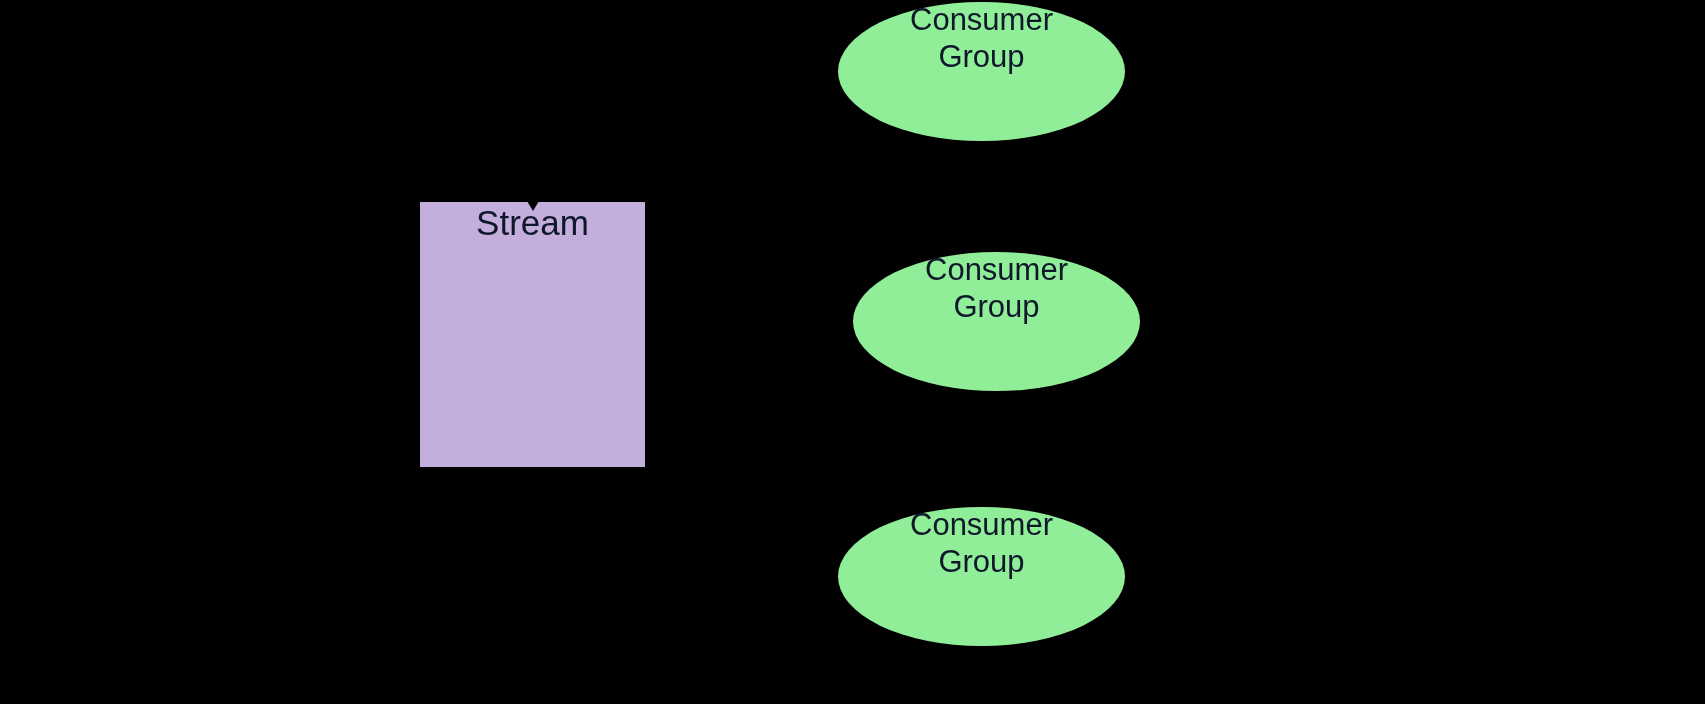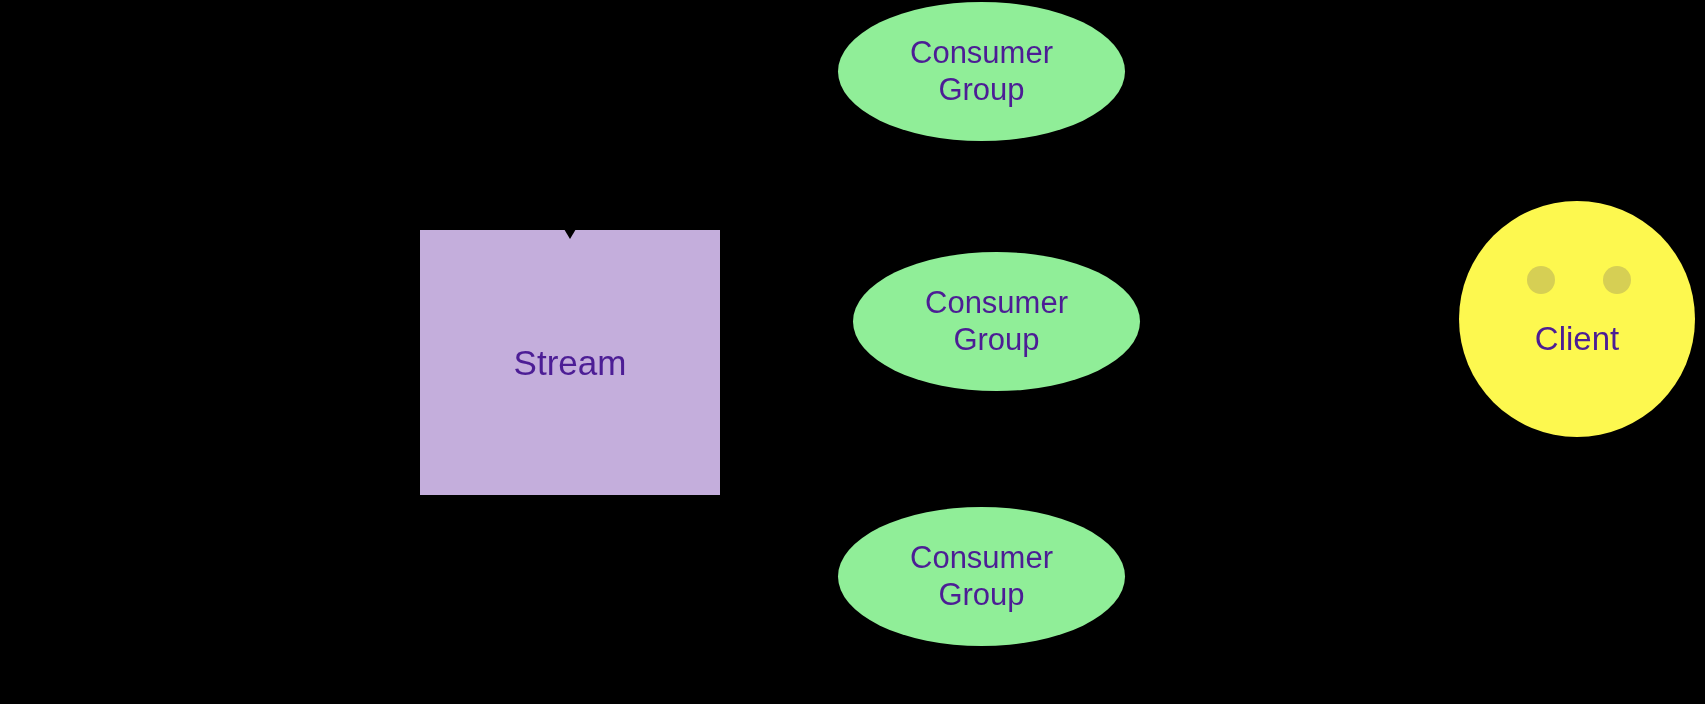--- a/index.html
+++ b/index.html
@@ -14,49 +14,48 @@
   #canvas {
     position: relative;
     width: 1705px;
     height: 704px;
     background: #000000;
     overflow: hidden;
   }
   .node {
     position: absolute;
     display: flex;
-    align-items: center;
+    align-items: flex-start;
     justify-content: center;
     text-align: center;
-    color: #4c1d95;
+    color: #0f172a;
     line-height: 1.18;
     box-sizing: border-box;
     user-select: none;
   }
 
   
   #publisher-node {
     left: 0px;
     top: 196px;
     width: 249px;
     height: 249px;
     border-radius: 50%;
     background: #ED9C85;
     font-size: 33px;
   }
 
   
   #stream-node {
     left: 420px;
     top: 202px;
-    width: 300px;
+    width: 225px;
     height: 265px;
     background: #C4AEDC;
     font-size: 35px;
-    margin-top: 28px;
   }
   .arrow-tip-top {
     position: absolute;
     left: 50%;
     top: -1px;
     transform: translateX(-50%);
     width: 0;
     height: 0;
     border-left: 6px solid transparent;
     border-right: 6px solid transparent;
@@ -123,19 +122,14 @@
   <div class="node cg-ellipse" id="consumer-group-2">
     <span class="two-line">Consumer
 Group</span>
   </div>
 
   <div class="node cg-ellipse" id="consumer-group-3">
     <span class="two-line">Consumer
 Group</span>
   </div>
 
-  <div class="node" id="client-node">
-    <span class="client-dot" id="client-dot-left"></span>
-    <span class="client-dot" id="client-dot-right"></span>
-    <span class="client-label">Client</span>
-  </div>
 
 </div>
 
 </body></html>

